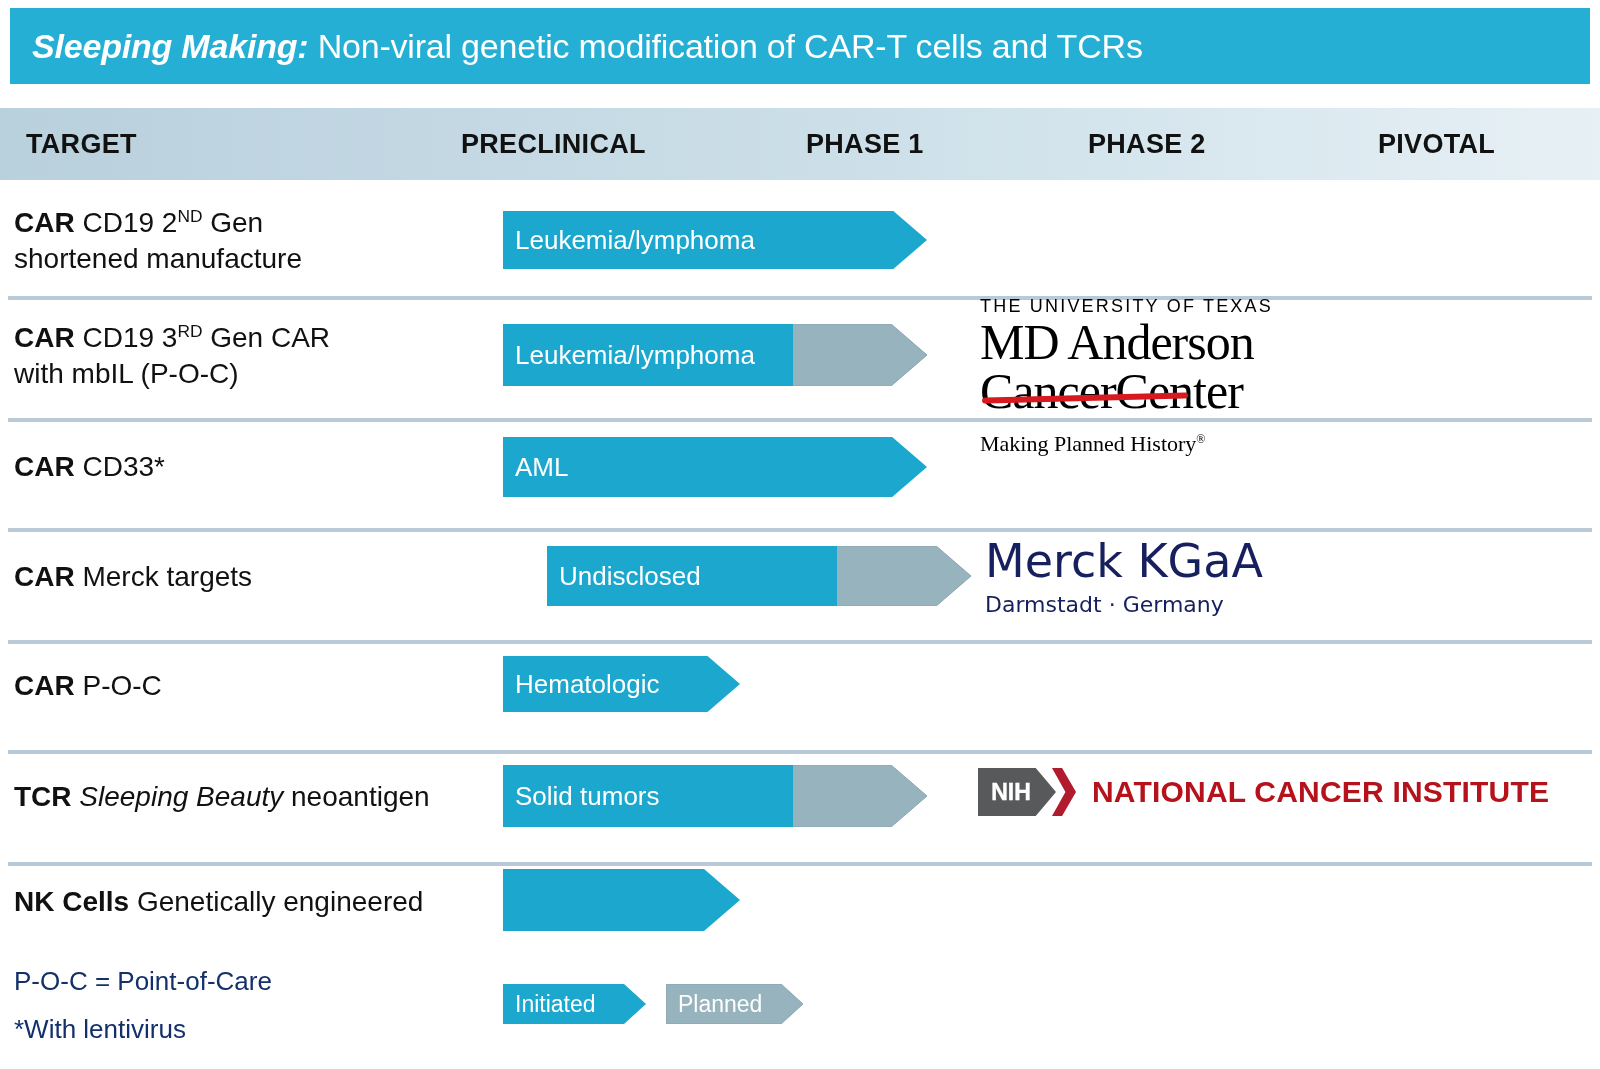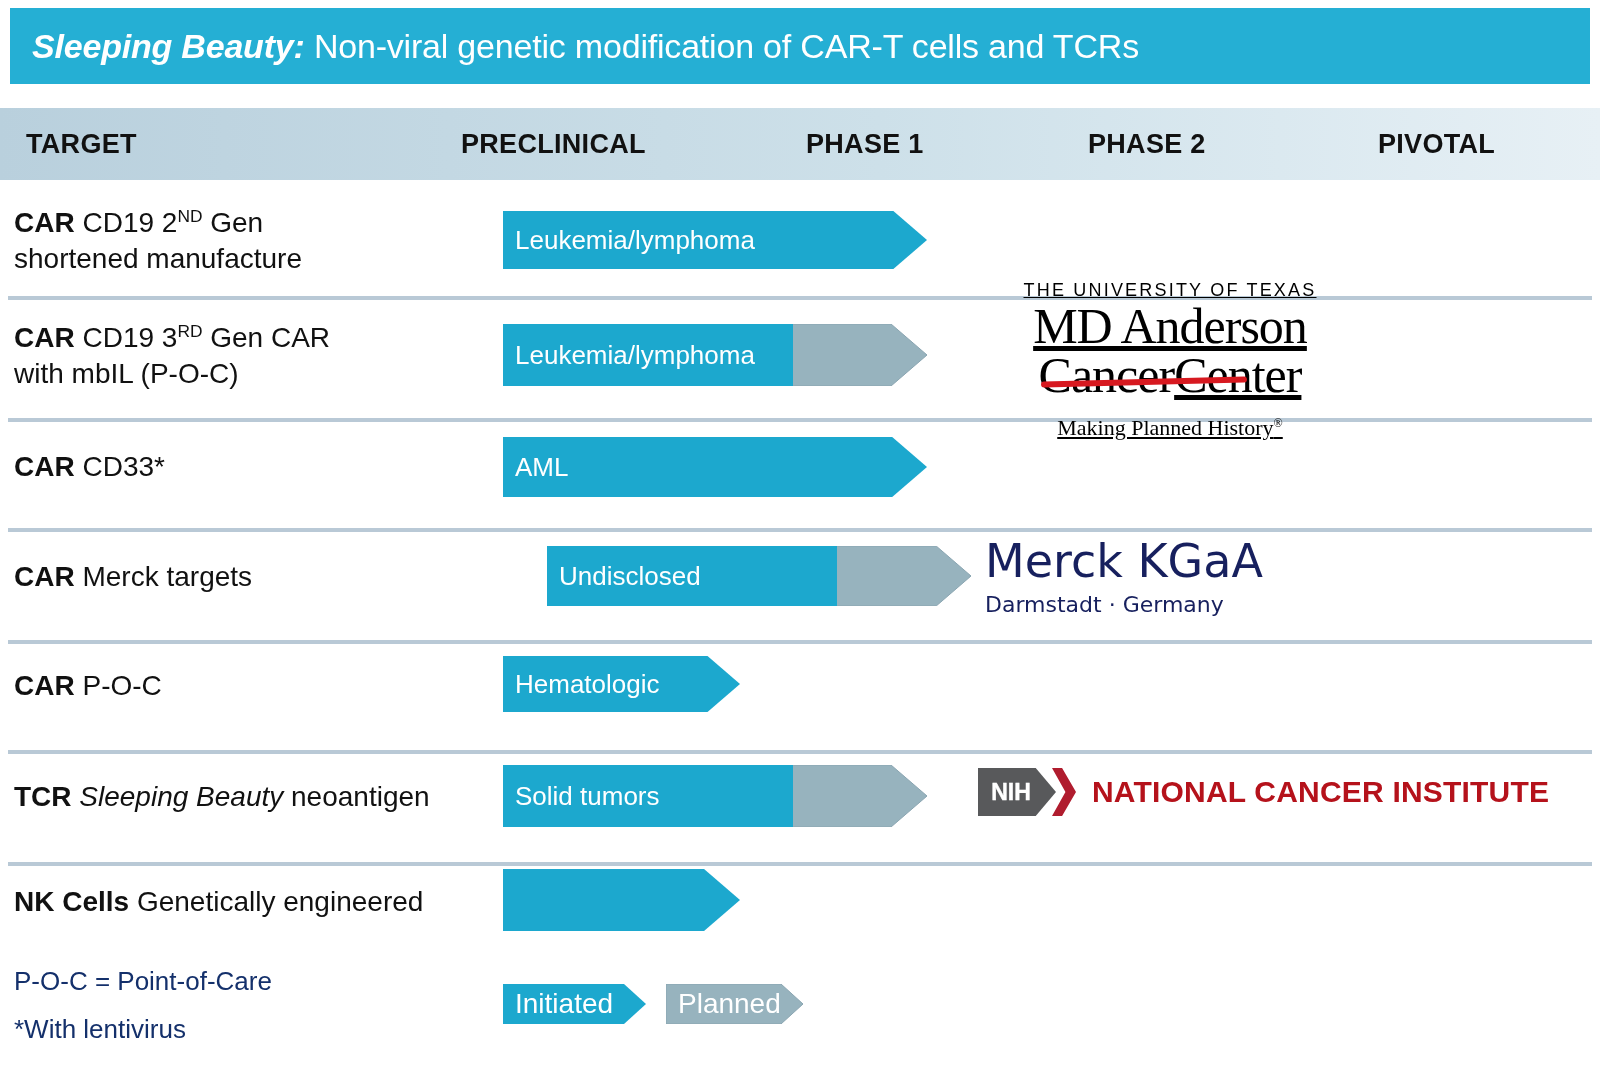--- a/index.html
+++ b/index.html
@@ -117,21 +117,21 @@
     color: #ffffff;
     font-size: 26px;
     white-space: nowrap;
     pointer-events: none;
   }
 
   
   .logo { position: absolute; }
 
   
-  .mda { left: 980px; top: 280px; width: 380px; text-align: center; text-decoration: underline; }
+  .mda { left: 980px; top: 296px; width: 380px; text-align: left; }
   .mda-top {
     font-family: "Liberation Sans", sans-serif;
     font-size: 18px;
     letter-spacing: 2.2px;
     color: #000;
     font-weight: 500;
   }
   .mda-mid {
     font-family: "Liberation Serif", serif;
     font-size: 50px;
@@ -238,30 +238,30 @@
   .legend-item {
     position: relative;
     height: 40px;
   }
   .legend-label {
     position: absolute;
     left: 12px; top: 0;
     height: 40px;
     display: flex; align-items: center;
     color: #ffffff;
-    font-size: 28px;
+    font-size: 23px;
     white-space: nowrap;
   }
 </style>
 </head>
 <body>
 
 <div class="title-bar">
   <div class="title-text">
-    <span class="title-em">Sleeping Beauty:</span><span> Non-viral genetic modification of CAR-T cells and TCRs</span>
+    <span class="title-em">Sleeping Making:</span><span> Non-viral genetic modification of CAR-T cells and TCRs</span>
   </div>
 </div>
 
 <div class="header-band">
   <div class="col col-target">TARGET</div>
   <div class="col col-pre">PRECLINICAL</div>
   <div class="col col-p1">PHASE 1</div>
   <div class="col col-p2">PHASE 2</div>
   <div class="col col-piv">PIVOTAL</div>
 </div>

